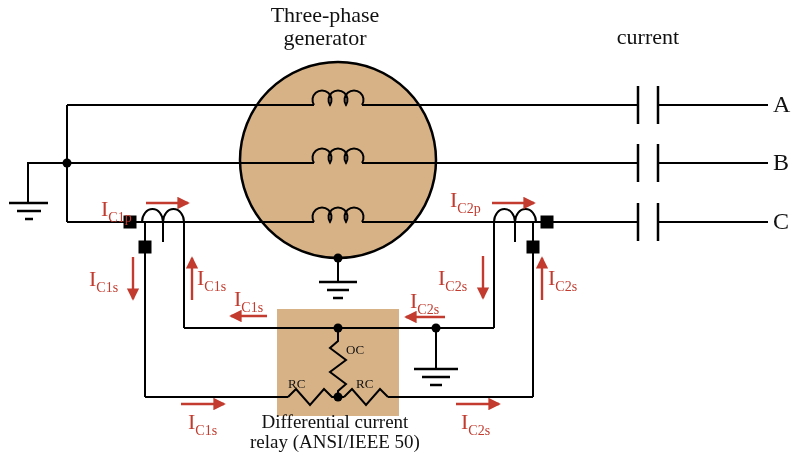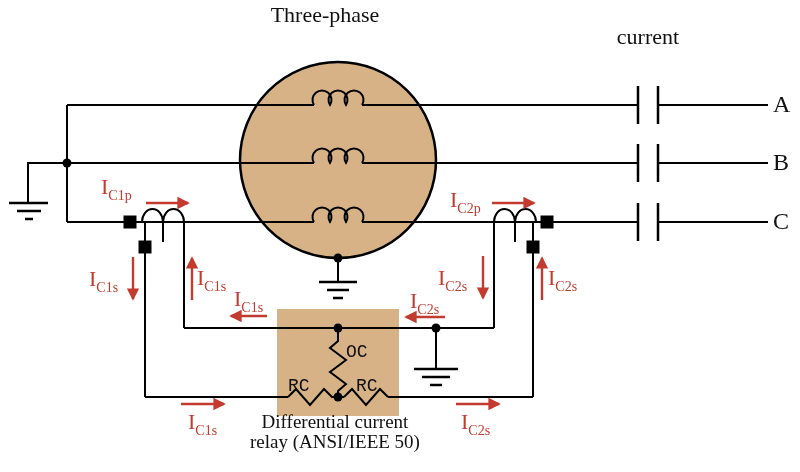--- a/index.html
+++ b/index.html
@@ -13,21 +13,21 @@
     font-family:"Liberation Serif","DejaVu Serif",serif;
     overflow:hidden;
   }
   .stage{position:absolute;left:0;top:0;width:800px;height:472px;}
   svg{position:absolute;left:0;top:0;}
   .lbl{position:absolute;color:#111;line-height:1.06;}
   .center{text-align:center;}
   .t22{font-size:22px;}
   .t24{font-size:24px;}
   .t19{font-size:19px;}
-  .t13{font-size:18px;font-family:Liberation Mono, monospace;}
+  .t13{font-size:13px;}
   .cur{position:absolute;color:var(--red);font-size:22px;line-height:1;}
   .cur .sub{font-size:14px;vertical-align:-6px;letter-spacing:0px;}
   
   .w{stroke:var(--wire);stroke-width:2;fill:none;}
   .w25{stroke:var(--wire);stroke-width:2.5;fill:none;}
   .tanfill{fill:var(--tan);}
   .blk{fill:var(--wire);stroke:none;}
   .ra{stroke:var(--red);stroke-width:2.4;fill:none;}
   .rahead{fill:var(--red);stroke:none;}
 </style>
@@ -151,40 +151,41 @@
     <path class="ra" d="M181,404 H224" marker-end="url(#arr)"></path>
     <path class="ra" d="M492,203 H534" marker-end="url(#arr)"></path>
     <path class="ra" d="M483,256 V298" marker-end="url(#arr)"></path>
     <path class="ra" d="M542,300 V258" marker-end="url(#arr)"></path>
     <path class="ra" d="M445,317 H406" marker-end="url(#arr)"></path>
     <path class="ra" d="M456,404 H499" marker-end="url(#arr)"></path>
   </svg>
 
   <div class="lbl t22 center" style="left:225px;top:3px;width:200px;">
     <div>Three-phase</div>
+    <div>generator</div>
   </div>
 
   <div class="lbl t22 center" style="left:586px;top:25px;width:124px;">
     <div>current</div>
   </div>
 
   <div class="lbl t24" style="left:773px;top:92px;">A</div>
   <div class="lbl t24" style="left:773px;top:150px;">B</div>
   <div class="lbl t24" style="left:773px;top:209px;">C</div>
 
   <div class="lbl t13" style="left:346px;top:343px;">OC</div>
   <div class="lbl t13" style="left:288px;top:377px;">RC</div>
   <div class="lbl t13" style="left:356px;top:377px;">RC</div>
 
   <div class="lbl t19 center" style="left:225px;top:412px;width:220px;text-align:center;">
     <div>Differential current</div>
     <div>relay (ANSI/IEEE 50)</div>
   </div>
 
-  <div class="cur" style="left:101px;top:176px;"><span>I</span><span class="sub">C1p</span></div>
+  <div class="cur" style="left:101px;top:198px;"><span>I</span><span class="sub">C1p</span></div>
   <div class="cur" style="left:89px;top:268px;"><span>I</span><span class="sub">C1s</span></div>
   <div class="cur" style="left:197px;top:267px;"><span>I</span><span class="sub">C1s</span></div>
   <div class="cur" style="left:234px;top:288px;"><span>I</span><span class="sub">C1s</span></div>
   <div class="cur" style="left:188px;top:411px;"><span>I</span><span class="sub">C1s</span></div>
   <div class="cur" style="left:450px;top:189px;text-align:center;"><span>I</span><span class="sub">C2p</span></div>
   <div class="cur" style="left:438px;top:267px;"><span>I</span><span class="sub">C2s</span></div>
   <div class="cur" style="left:548px;top:267px;"><span>I</span><span class="sub">C2s</span></div>
   <div class="cur" style="left:410px;top:290px;"><span>I</span><span class="sub">C2s</span></div>
   <div class="cur" style="left:461px;top:411px;"><span>I</span><span class="sub">C2s</span></div>
 

